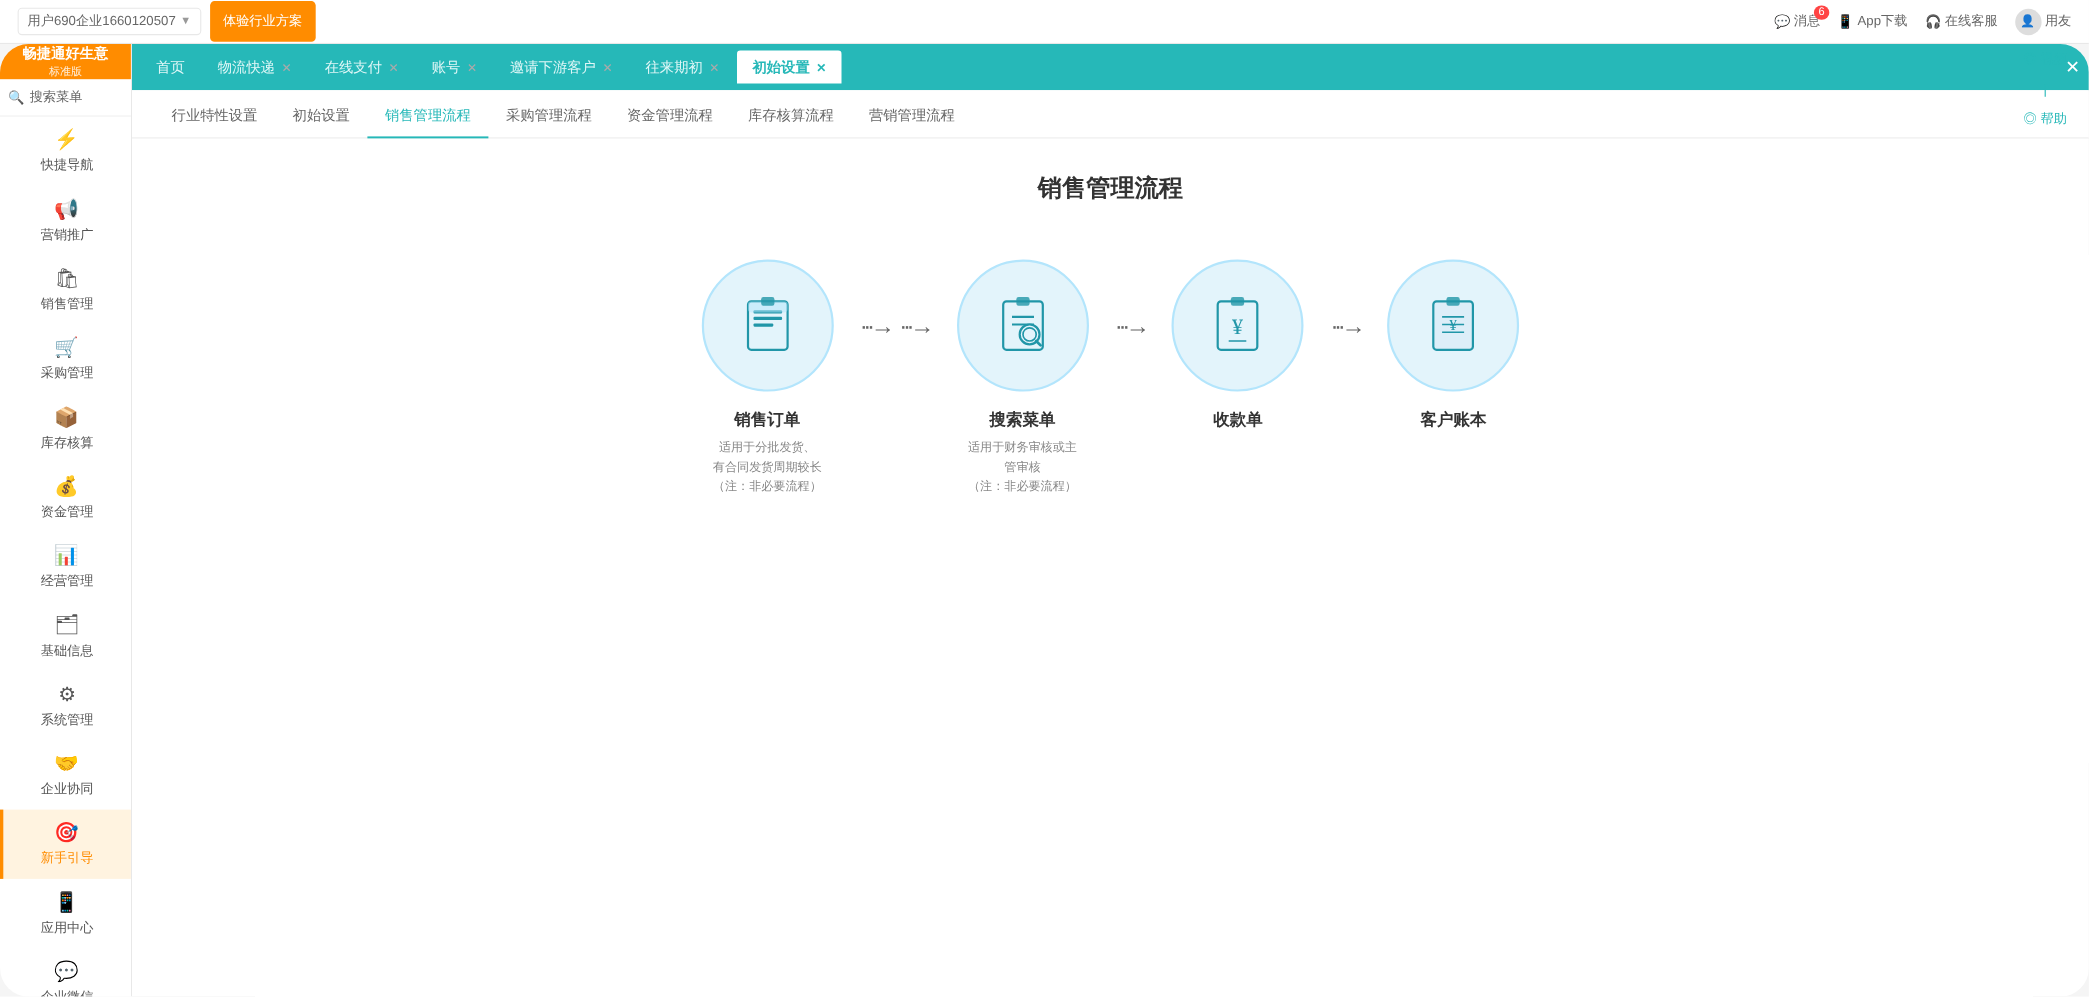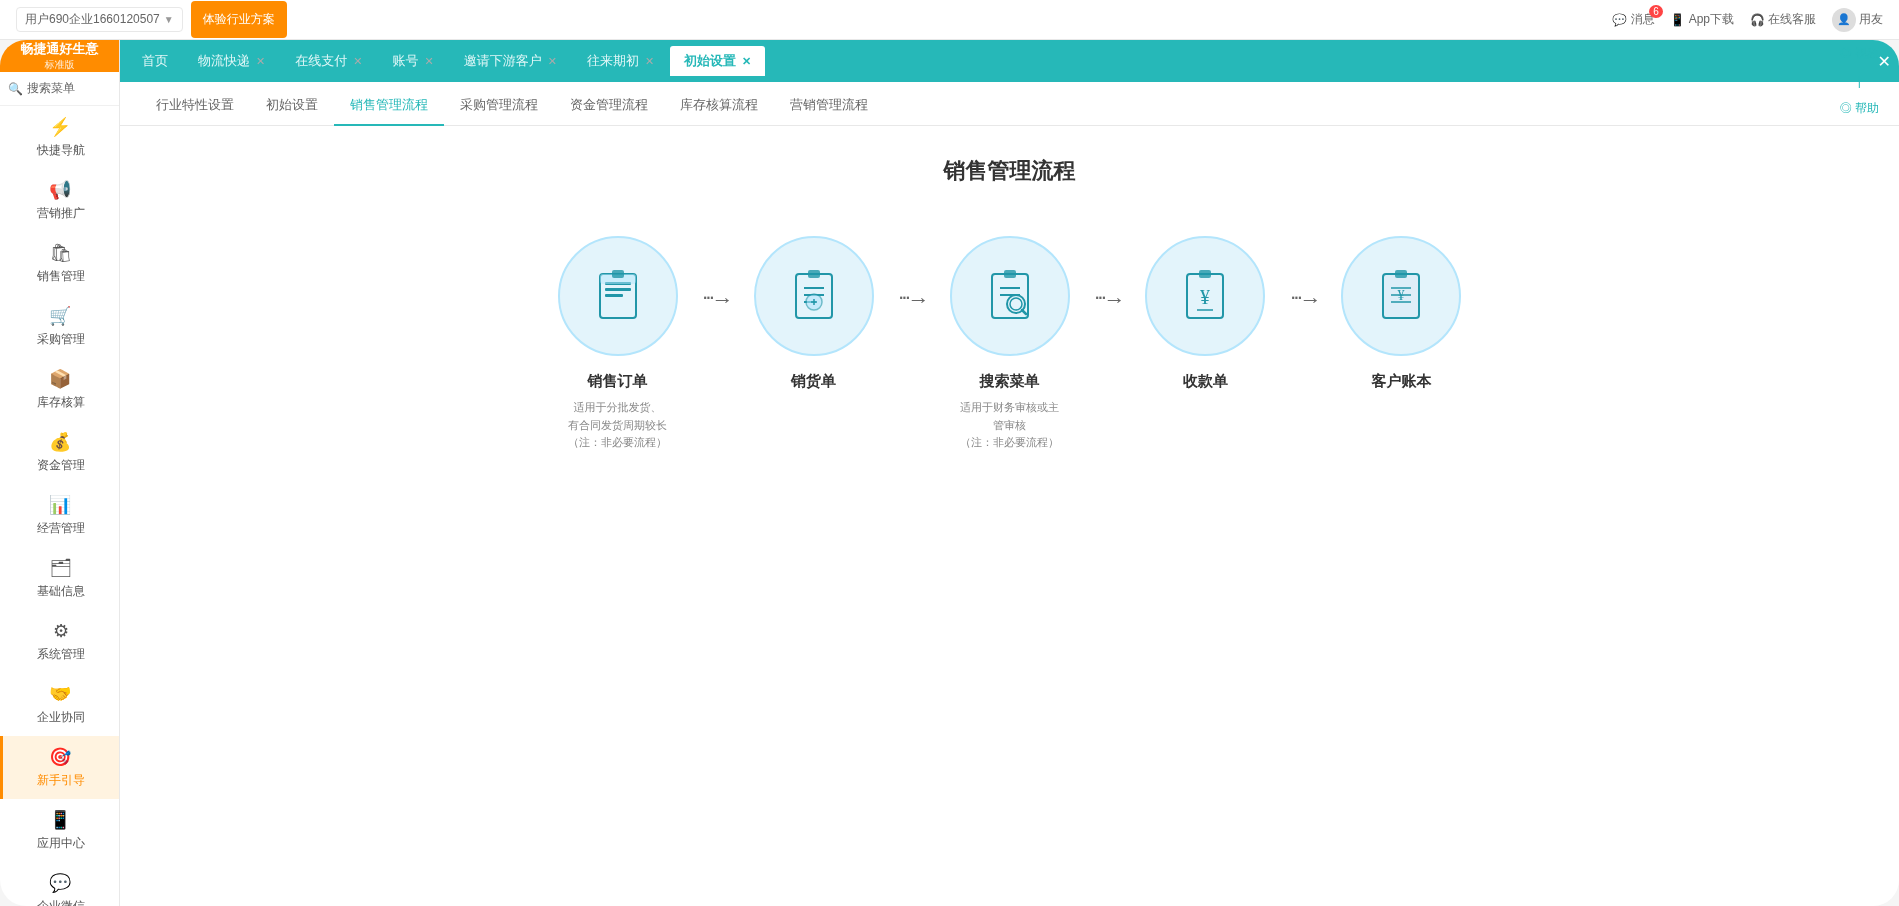--- a/index.html
+++ b/index.html
@@ -366,36 +366,20 @@
               <rect x="10" y="6" width="36" height="10" rx="3" fill="#b3e5fc" opacity="0.5"></rect>
               <rect x="22" y="2" width="12" height="8" rx="2" fill="#2196a8" opacity="0.8"></rect>
             </svg>
           </div>
           <div class="flow-label">销售订单</div>
           <div class="flow-desc">适用于分批发货、<br>有合同发货周期较长<br>（注：非必要流程）</div>
         </div>
 
         <div class="flow-arrow">···→</div>
 
-        <div class="flow-item">
-          <div class="flow-circle">
-            <svg viewBox="0 0 56 56" fill="none" xmlns="http://www.w3.org/2000/svg">
-              <rect x="10" y="6" width="36" height="44" rx="3" fill="#e3f4fb" stroke="#2196a8" stroke-width="2"></rect>
-              <rect x="22" y="2" width="12" height="8" rx="2" fill="#2196a8" opacity="0.8"></rect>
-              <line x1="18" y1="20" x2="38" y2="20" stroke="#2196a8" stroke-width="2"></line>
-              <line x1="18" y1="27" x2="38" y2="27" stroke="#2196a8" stroke-width="2"></line>
-              <line x1="18" y1="34" x2="30" y2="34" stroke="#2196a8" stroke-width="2"></line>
-              <circle cx="28" cy="34" r="8" fill="#b3e5fc" opacity="0.6" stroke="#2196a8" stroke-width="1.5"></circle>
-              <line x1="25" y1="34" x2="31" y2="34" stroke="#2196a8" stroke-width="1.5"></line>
-              <line x1="28" y1="31" x2="28" y2="37" stroke="#2196a8" stroke-width="1.5"></line>
-            </svg>
-          </div>
-          <div class="flow-label">销货单</div>
-          <div class="flow-desc"></div>
-        </div>
 
         <div class="flow-arrow">···→</div>
 
         <div class="flow-item">
           <div class="flow-circle">
             <svg viewBox="0 0 56 56" fill="none" xmlns="http://www.w3.org/2000/svg">
               <rect x="10" y="6" width="36" height="44" rx="3" fill="#e3f4fb" stroke="#2196a8" stroke-width="2"></rect>
               <rect x="22" y="2" width="12" height="8" rx="2" fill="#2196a8" opacity="0.8"></rect>
               <line x1="18" y1="20" x2="38" y2="20" stroke="#2196a8" stroke-width="2"></line>
               <line x1="18" y1="27" x2="38" y2="27" stroke="#2196a8" stroke-width="2"></line>

